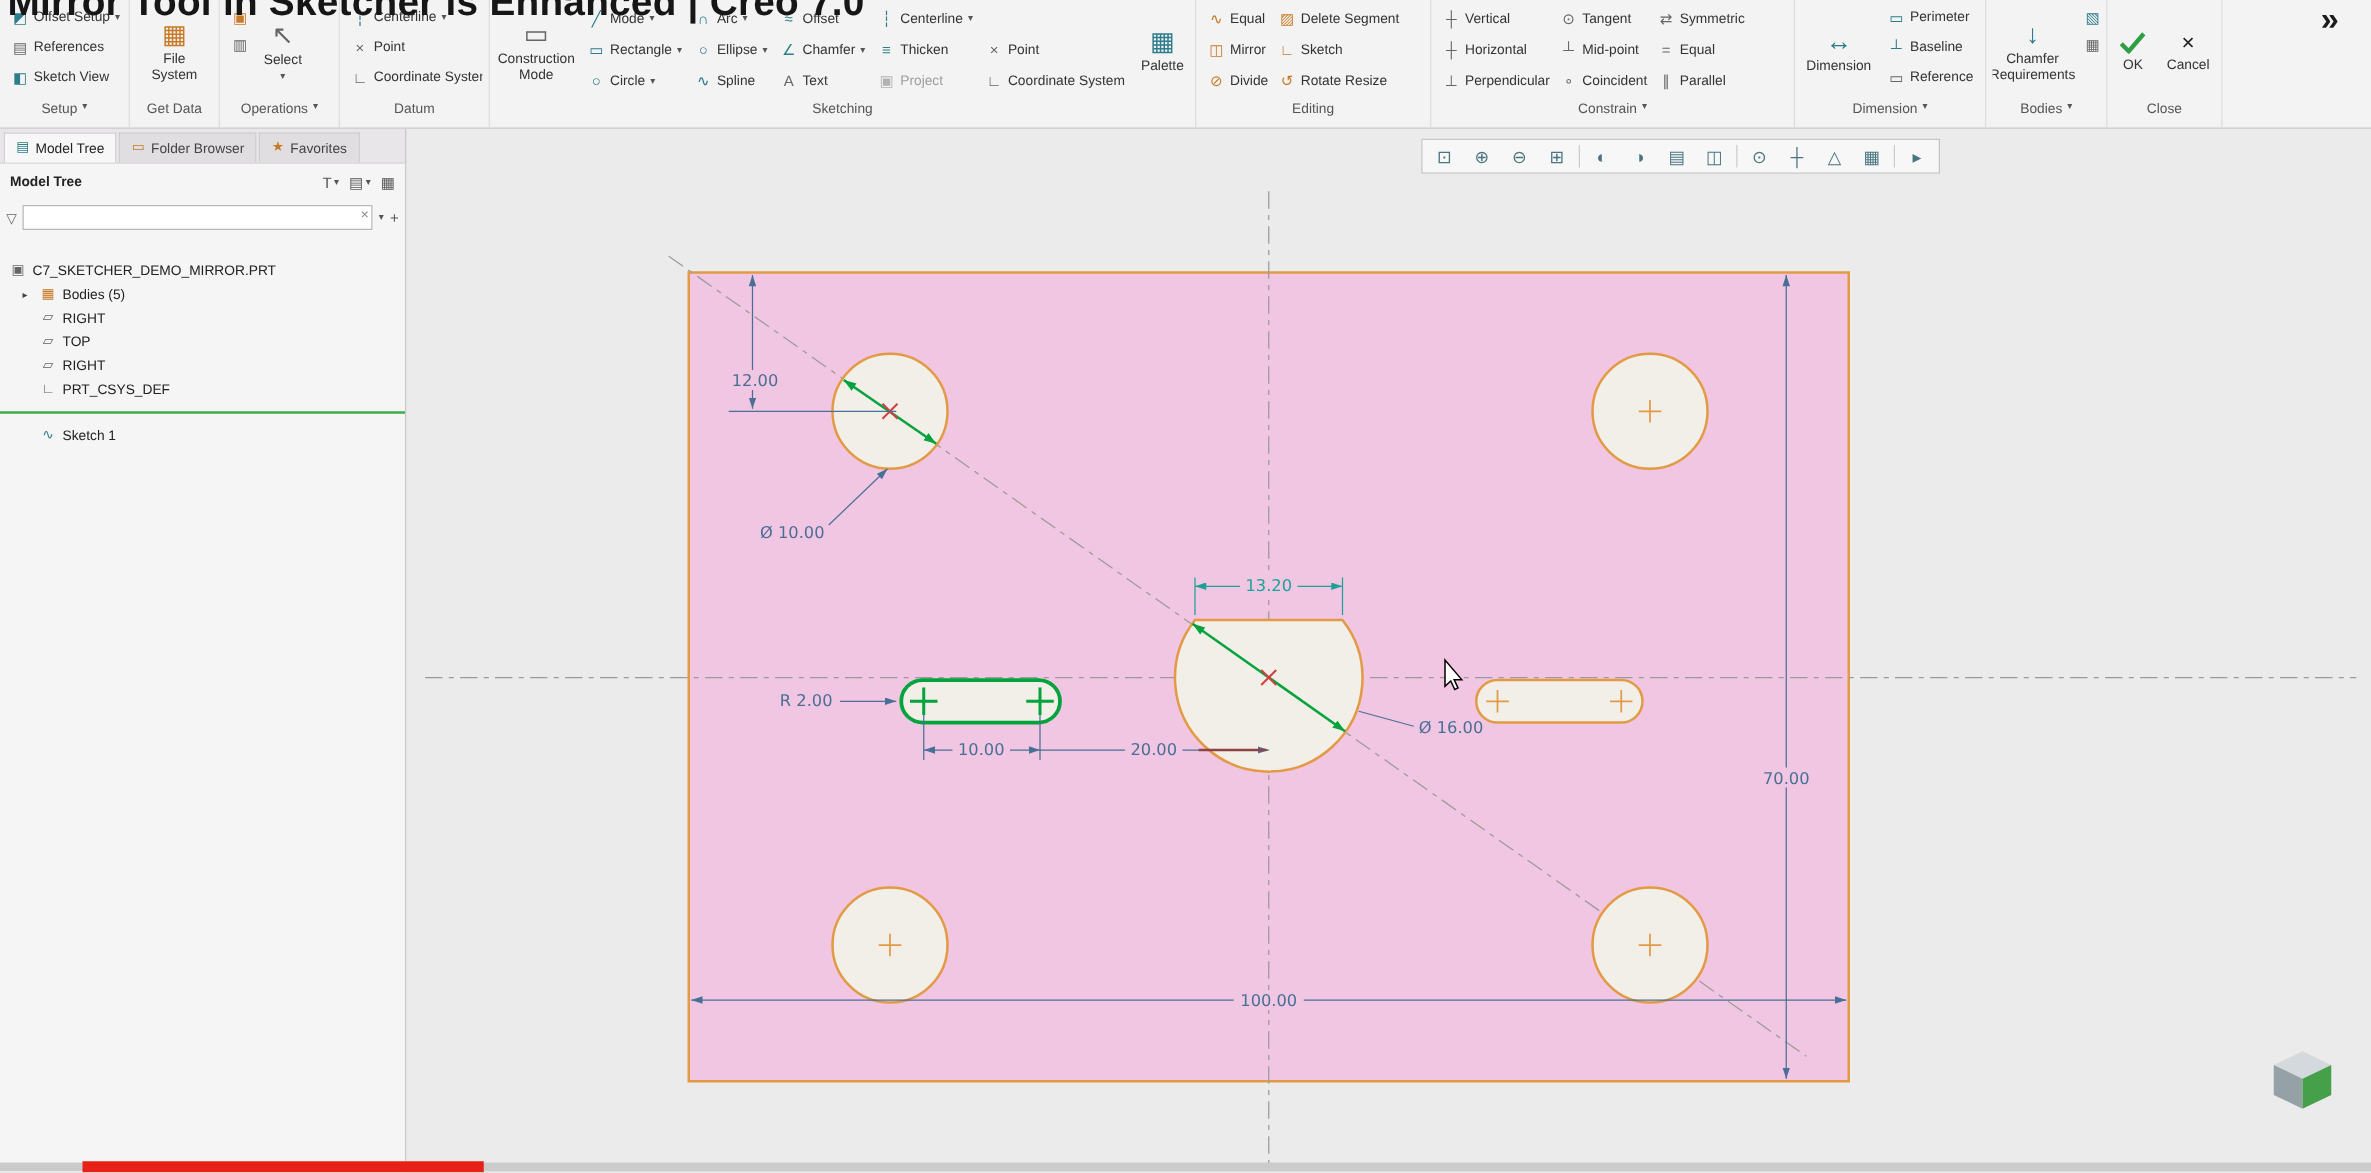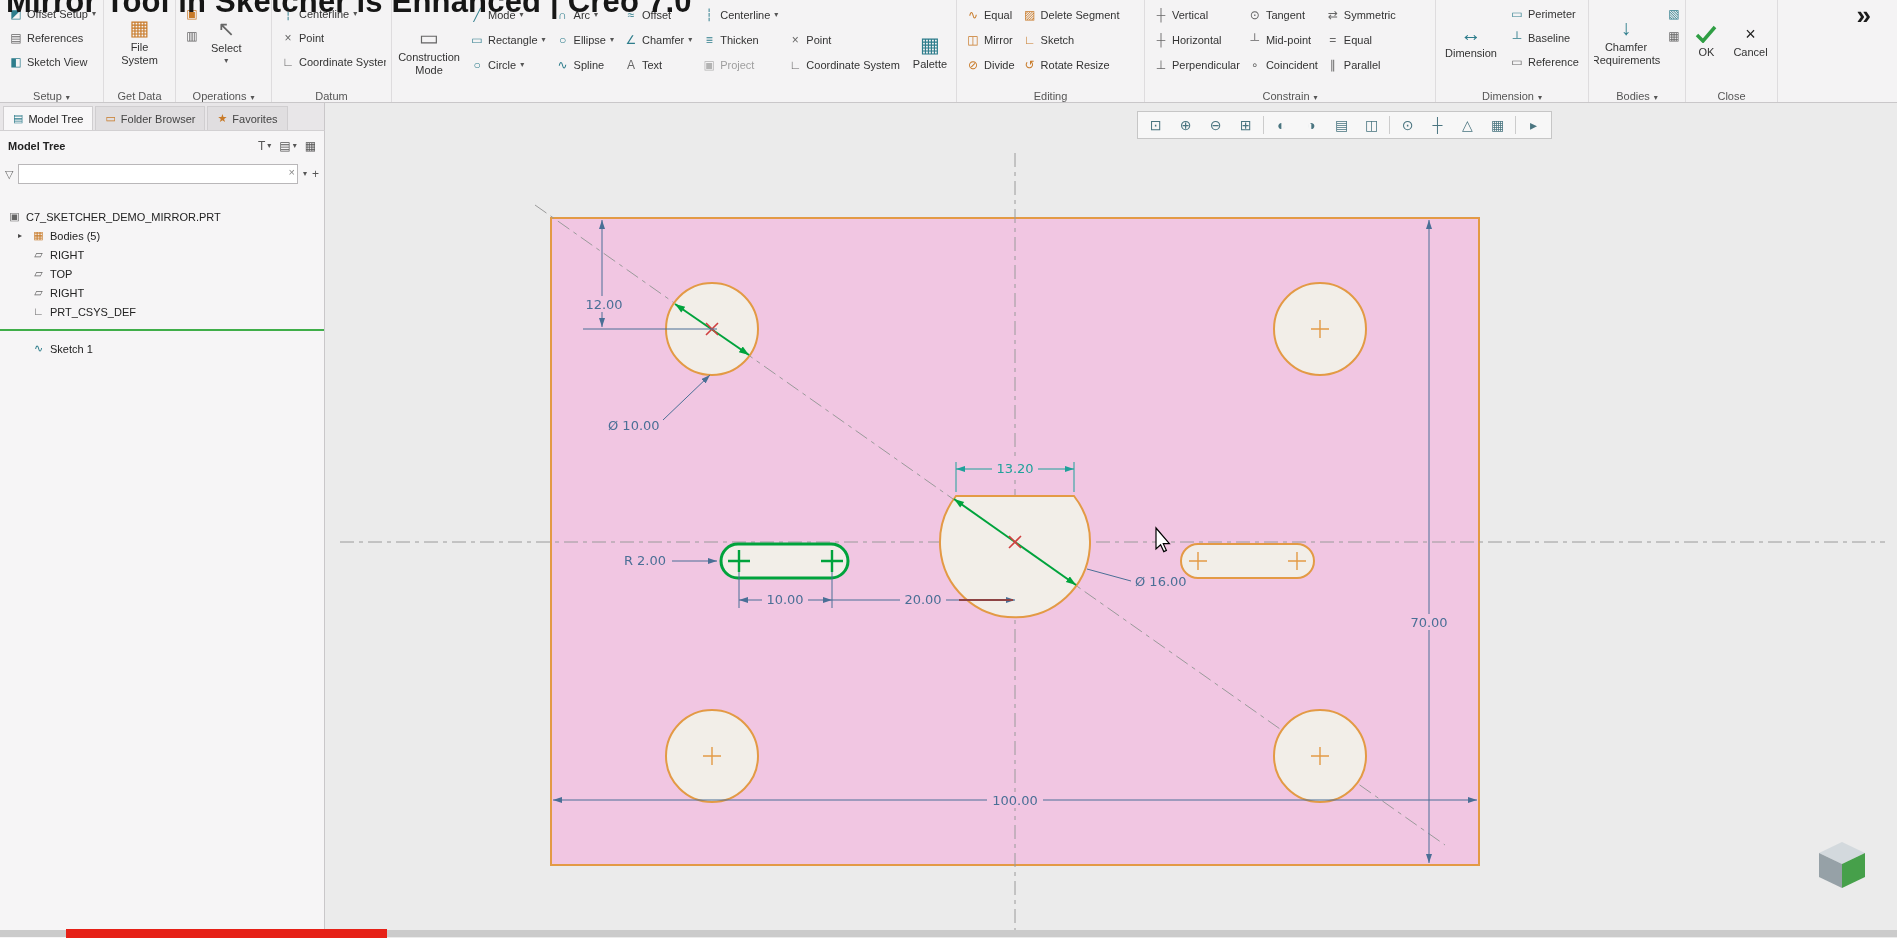--- a/index.html
+++ b/index.html
@@ -4,21 +4,21 @@
 <style>
   *{margin:0;padding:0;box-sizing:border-box}
   html,body{background:#dcdcdc}
   body{font-family:"Liberation Sans",sans-serif}
   .app{position:relative;width:1897px;height:938px;background:#ebebeb;overflow:hidden}
 
   
   .ribbon{position:absolute;top:0;left:0;width:1897px;height:103px;background:#f4f3f4;border-bottom:1px solid #c9c7c9;display:flex;z-index:2}
   .rgroup{height:100%;border-right:1px solid #dedcde;display:flex;flex-direction:column;padding:2px 5px 0}
   .gbody{flex:1;display:flex;align-items:stretch;gap:5px;overflow:hidden}
-  .gfooter{height:21px;display:flex;align-items:flex-end;justify-content:center;gap:4px;font-size:11px;color:#555;white-space:nowrap}
+  .gfooter{height:21px;display:flex;align-items:flex-start;justify-content:center;gap:4px;font-size:11px;color:#555;white-space:nowrap}
   .col{display:flex;flex-direction:column;justify-content:flex-start}
   .rbtn{display:flex;align-items:center;gap:4px;height:24px;padding:0 4px;font-size:11px;color:#333;background:none;border:0;white-space:nowrap;font-family:inherit;cursor:default;text-align:left}
   .bigbtn{display:flex;flex-direction:column;align-items:center;justify-content:center;gap:3px;padding:2px 3px;font-size:11px;color:#333;background:none;border:0;text-align:center;font-family:inherit;line-height:1.15;cursor:default}
   .ricon{width:14px;display:inline-flex;justify-content:center;font-size:12px;line-height:1}
   .bigicon{font-size:21px;line-height:1}
   .caret{font-size:8px;color:#555;line-height:1}
   .grid5{display:grid;grid-template-columns:repeat(5,auto);grid-auto-rows:25px;align-items:center;justify-content:start;column-gap:2px}
   .grid2{display:grid;grid-template-columns:repeat(2,auto);grid-auto-rows:25px;align-items:center;justify-content:start}
   .grid3{display:grid;grid-template-columns:repeat(3,auto);grid-auto-rows:25px;align-items:center;justify-content:start}
   .minicol{display:flex;flex-direction:column;gap:2px;justify-content:flex-start;padding-top:2px}
@@ -229,20 +229,23 @@
           </button>
           <button class="rbtn">
             <span class="ricon gry">∟</span>
             <span>Coordinate System</span>
           </button>
         </div>
         <button class="bigbtn" style="width:46px">
           <span class="bigicon teal">▦</span>
           <span>Palette</span>
         </button>
+      </div>
+      <div class="gfooter">
+        <span>Sketching</span>
       </div>
     </div>
 
     <div class="rgroup" style="width:188px">
       <div class="gbody">
         <div class="grid2">
           <button class="rbtn">
             <span class="ricon org">∿</span>
             <span>Equal</span>
           </button>

